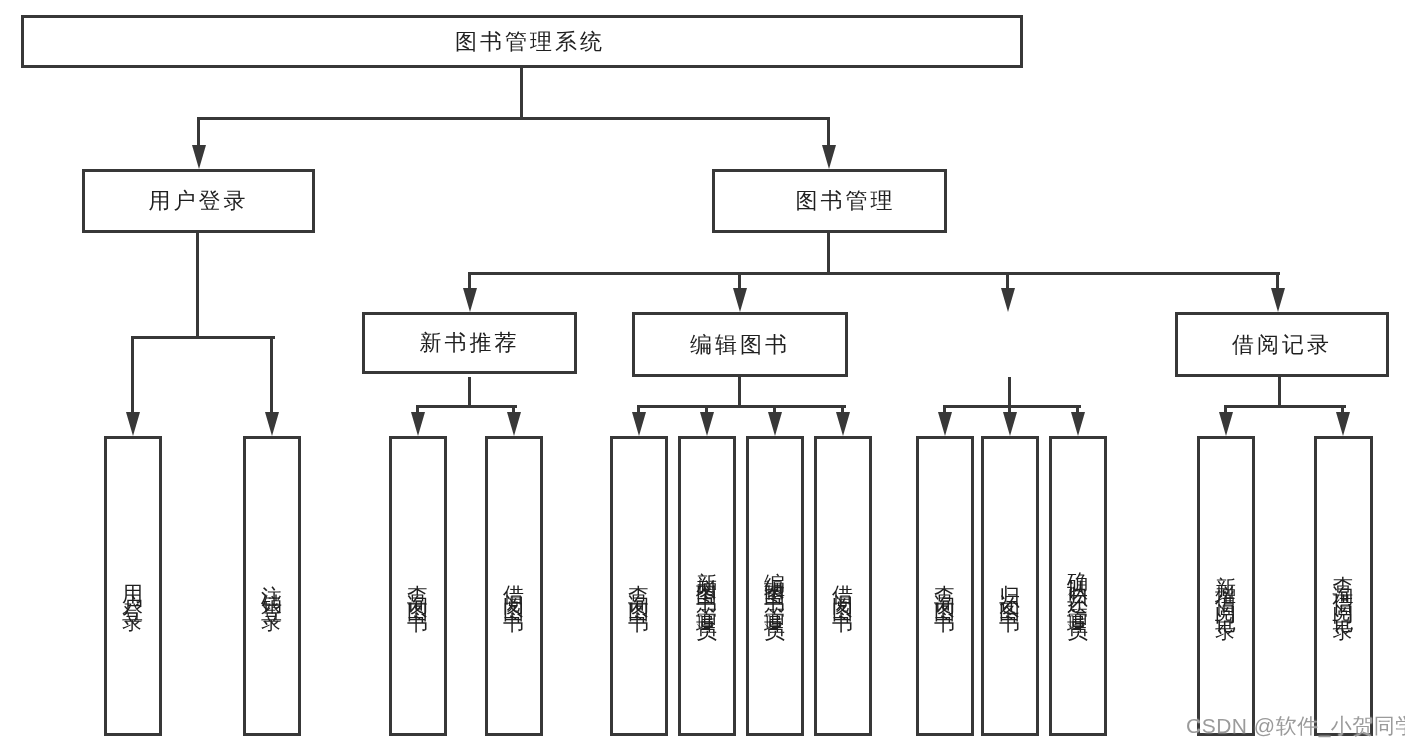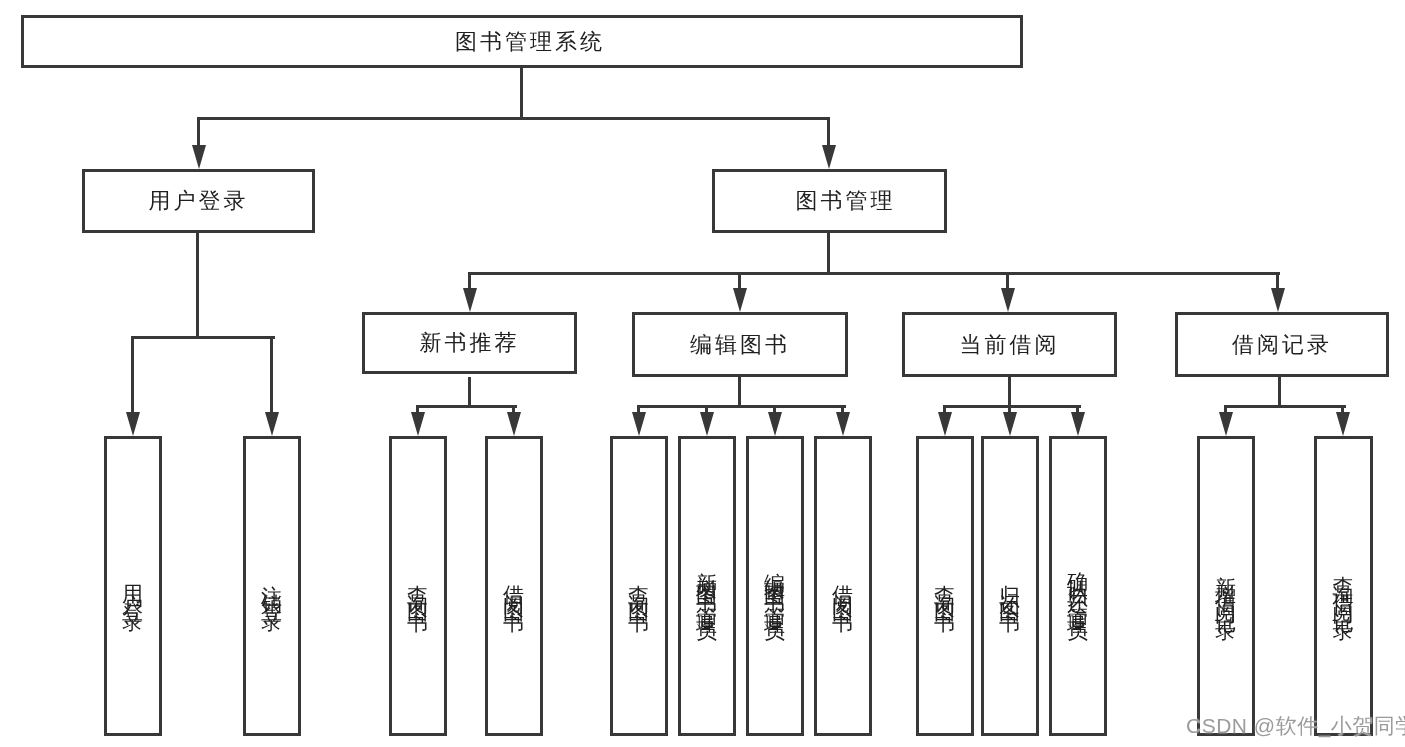--- a/index.html
+++ b/index.html
@@ -70,23 +70,20 @@
   <div class="vline" style="left:1006px;top:272px;height:18px;"></div>
   <div class="ah" style="left:1001px;top:288px;"></div>
   <div class="vline" style="left:1276px;top:272px;height:18px;"></div>
   <div class="ah" style="left:1271px;top:288px;"></div>
 
   <div class="box" style="left:362px;top:312px;width:215px;height:62px;">
     <span>新书推荐</span>
   </div>
   <div class="box" style="left:632px;top:312px;width:216px;height:65px;">
     <span>编辑图书</span>
-  </div>
-  <div class="box" style="left:902px;top:312px;width:215px;height:65px;">
-    <span>当前借阅</span>
   </div>
   <div class="box" style="left:1175px;top:312px;width:214px;height:65px;align-items:center;">
     <span>借阅记录</span>
   </div>
 
   <div class="vline" style="left:468px;top:377px;height:30px;"></div>
   <div class="hline" style="left:416px;top:405px;width:101px;"></div>
   <div class="vline" style="left:738px;top:377px;height:30px;"></div>
   <div class="hline" style="left:637px;top:405px;width:209px;"></div>
   <div class="vline" style="left:1008px;top:377px;height:30px;"></div>

